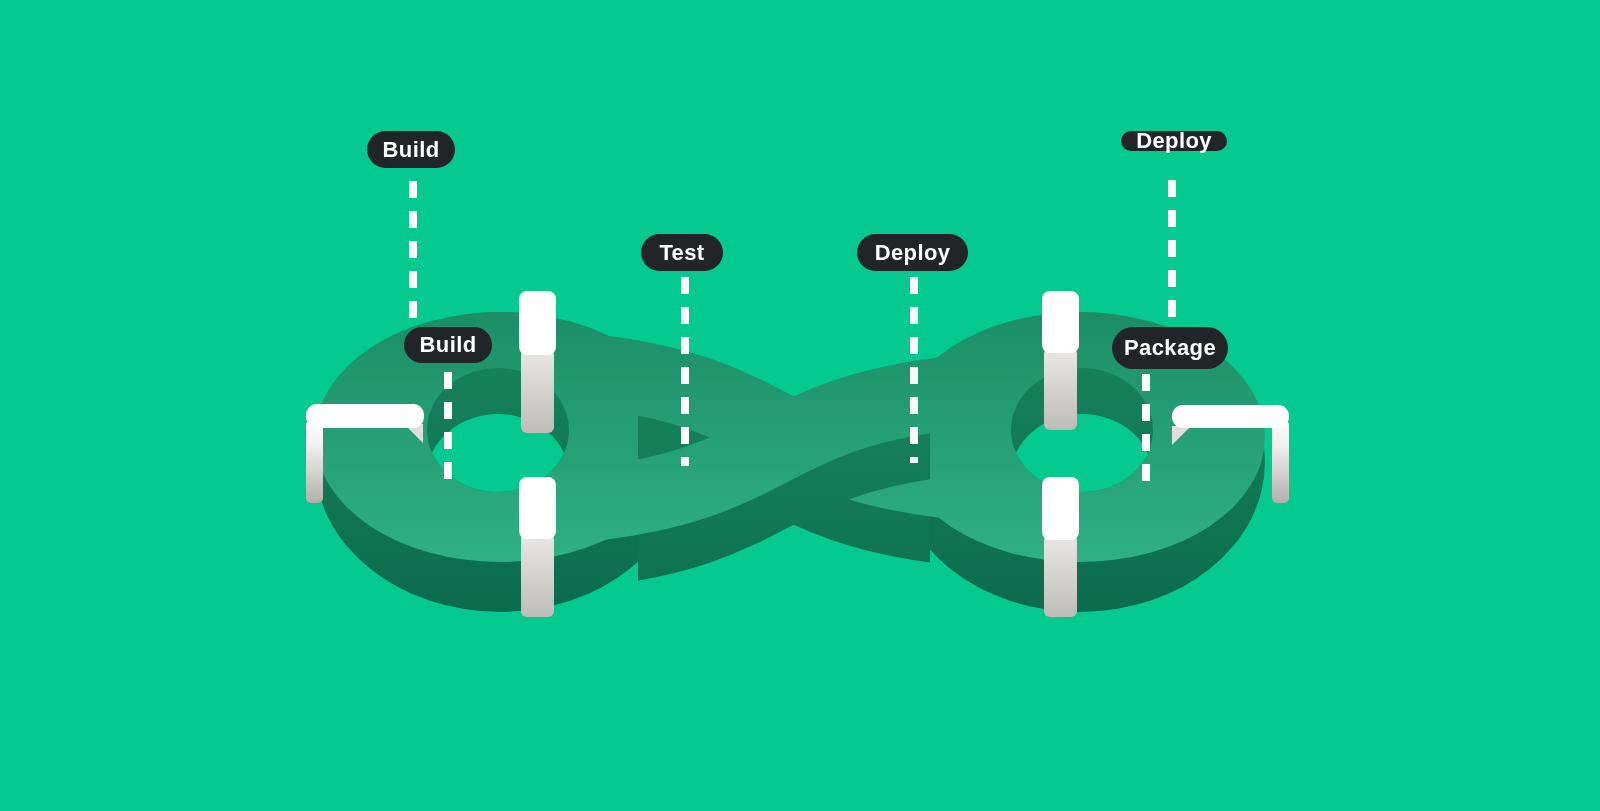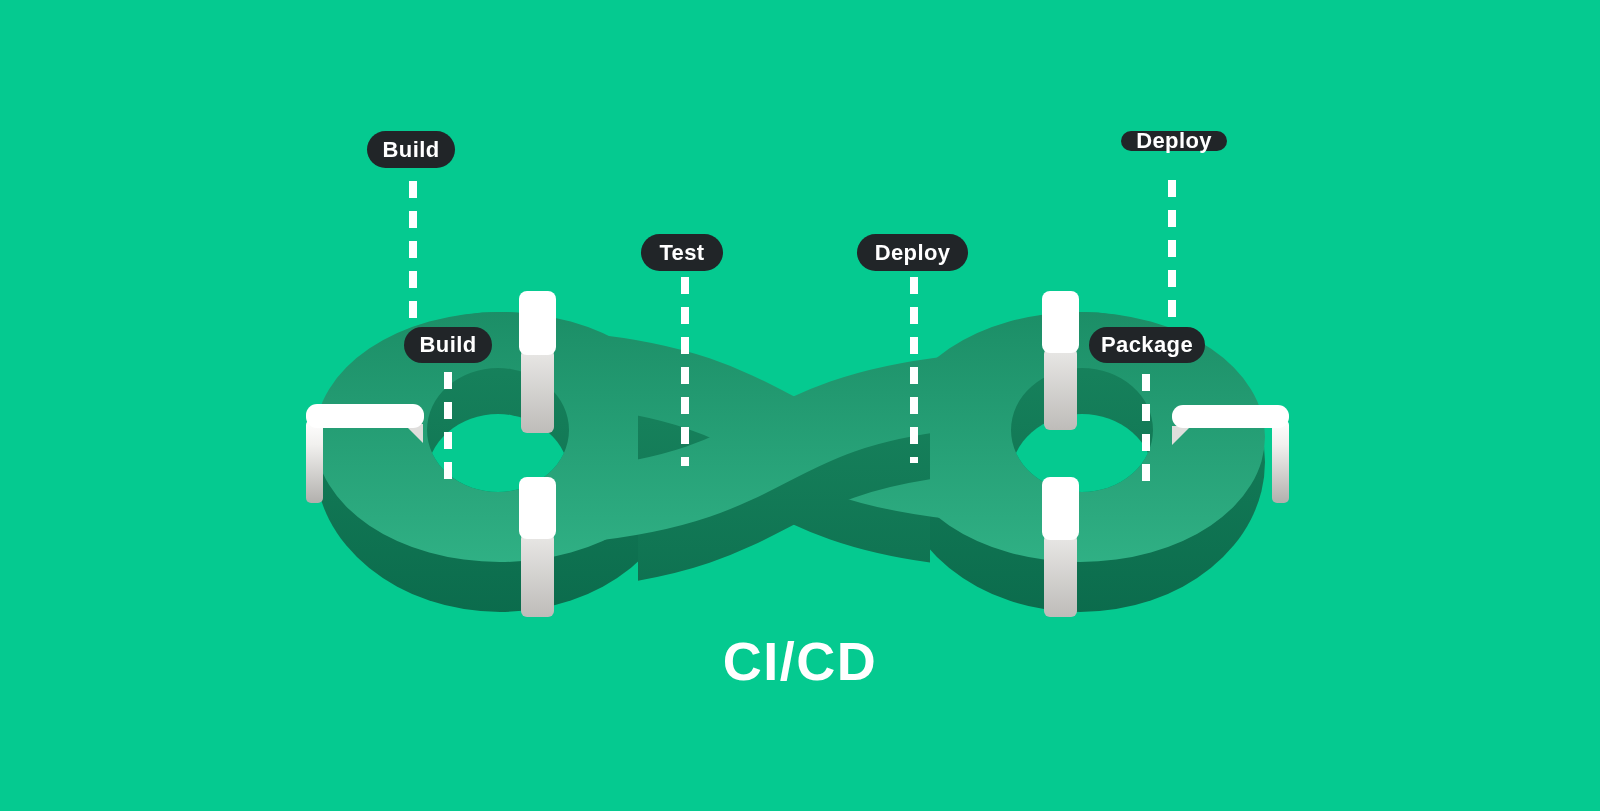--- a/index.html
+++ b/index.html
@@ -134,18 +134,17 @@
       <path d="M 914 277 V 463"></path>
       <path d="M 1146 374 V 487"></path>
       <path d="M 1172 180 V 323"></path>
     </g>
   </svg>
 
   <div class="pill" style="left:367px;top:131px;width:88px;height:37px">Build</div>
   <div class="pill" style="left:404px;top:327px;width:88px;height:36px">Build</div>
   <div class="pill" style="left:641px;top:234px;width:82px;height:37px">Test</div>
   <div class="pill" style="left:857px;top:234px;width:111px;height:37px">Deploy</div>
-  <div class="pill" style="left:1089px;top:327px;width:116px;height:36px">Package</div>
+  <div class="pill" style="left:1112px;top:327px;width:116px;height:42px">Package</div>
   <div class="pill" style="left:1121px;top:131px;width:106px;height:20px">Deploy</div>
 
-  <div class="title">CI/CD</div>
 
 </div>
 
 </body></html>

